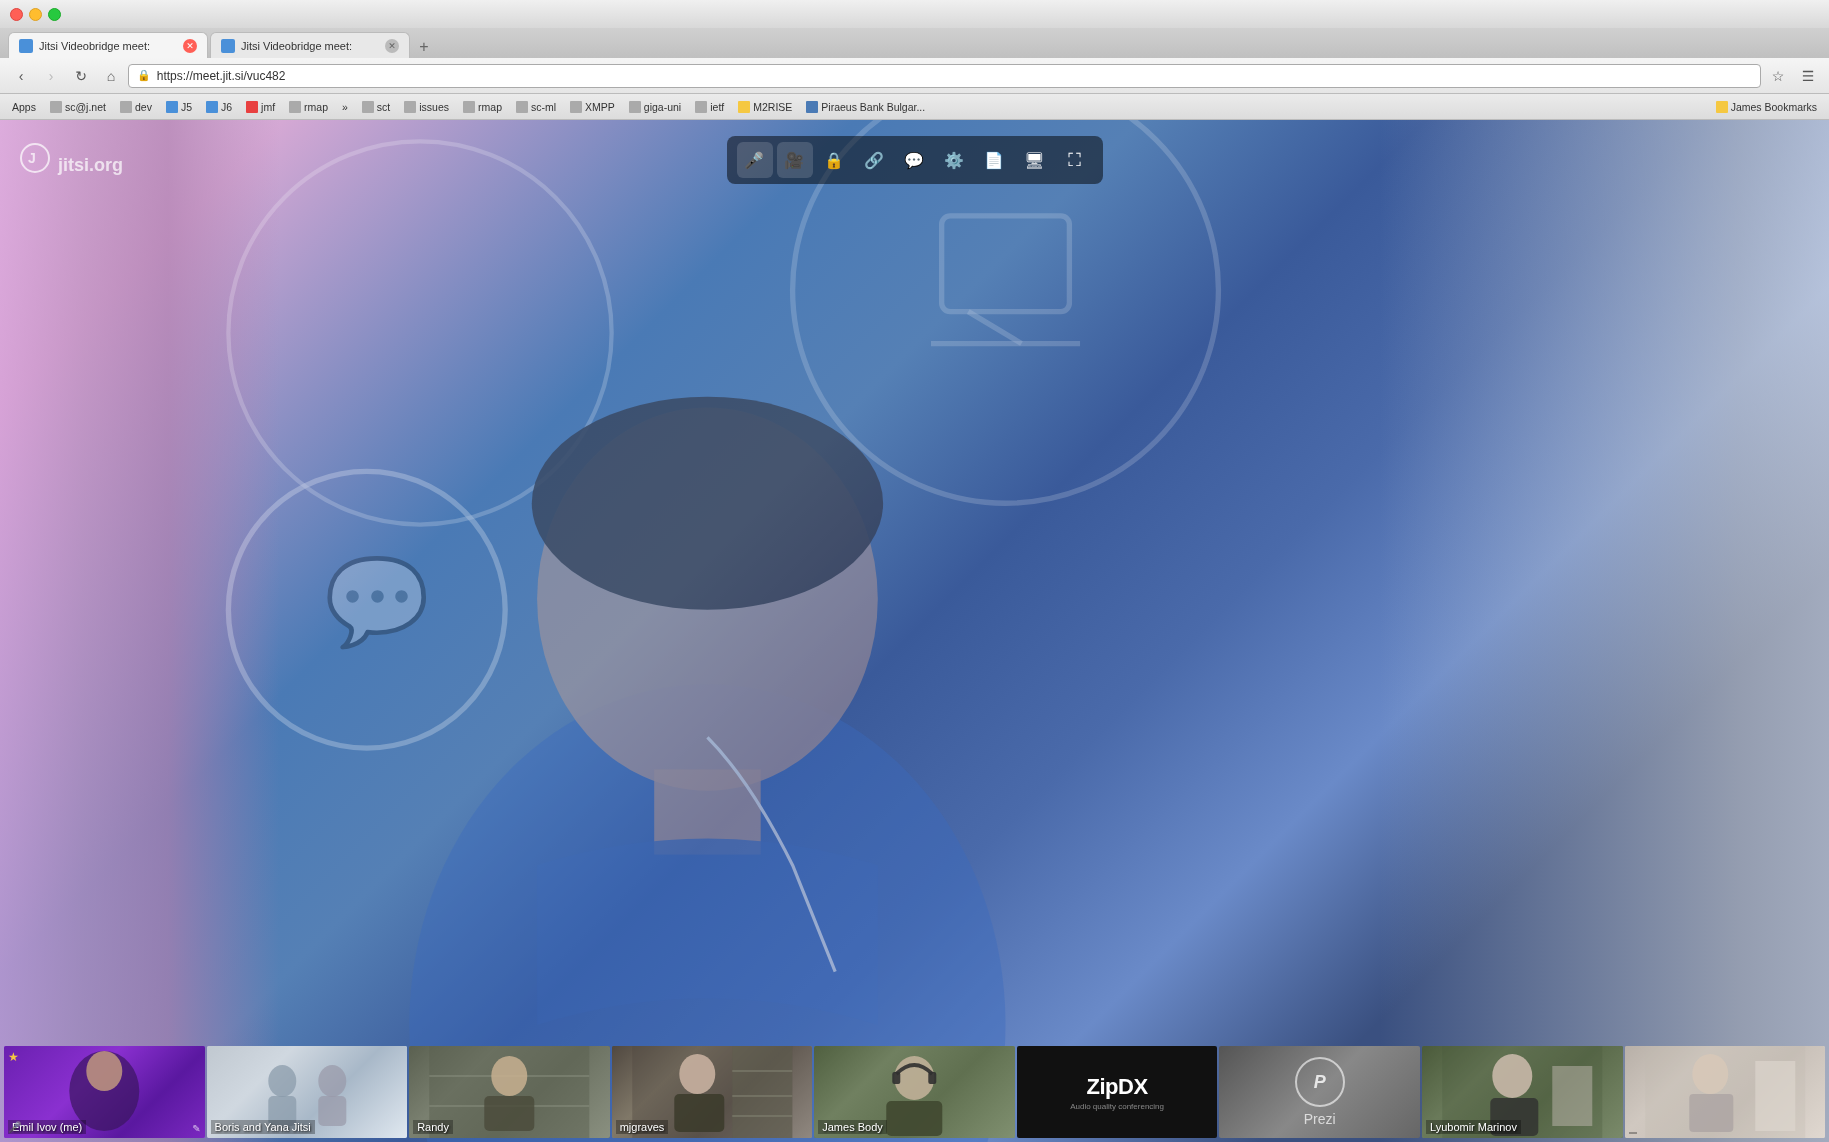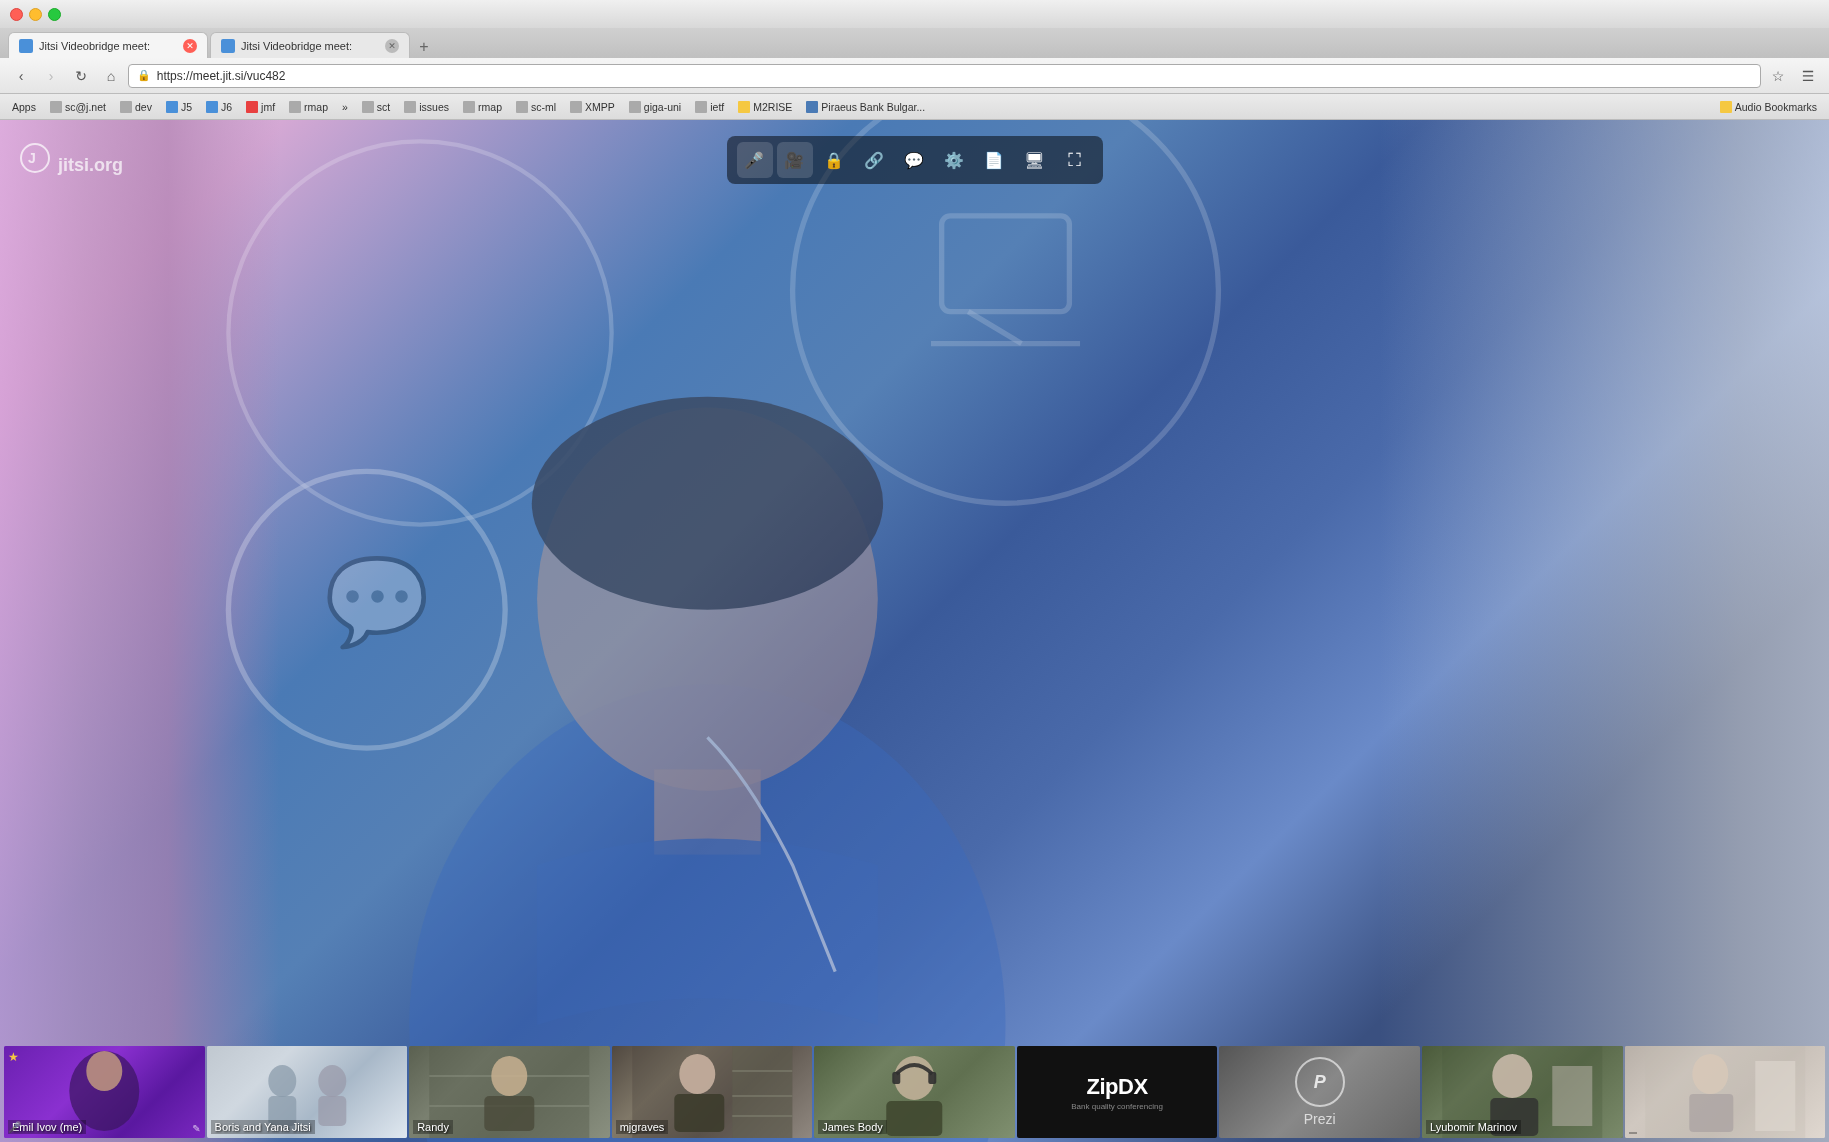--- a/index.html
+++ b/index.html
@@ -470,21 +470,21 @@
     <div class="bookmark-item">
       <div class="bookmark-icon" style="background:#f5c842;"></div>
       <span>M2RISE</span>
     </div>
     <div class="bookmark-item">
       <div class="bookmark-icon" style="background:#4a7ab5;"></div>
       <span>Piraeus Bank Bulgar...</span>
     </div>
     <div class="bookmark-item" style="margin-left:auto;">
       <div class="bookmark-icon bookmark-folder"></div>
-      <span>Audio Bookmarks</span>
+      <span>James Bookmarks</span>
     </div>
   </div>
 </div>
 
 <div class="video-area">
 
   <div class="main-video">
 
     <div class="bg-left-pink"></div>
 
@@ -631,21 +631,21 @@
 
             <rect x="52" y="55" width="56" height="35" rx="5" fill="#404830" opacity="0.9"></rect>
           </svg>
           <span class="thumbnail-label">James Body</span>
         </div>
       </div>
 
       <div class="thumbnail" style="background:#111;display:flex;align-items:center;justify-content:center;flex-direction:column;">
         <div style="text-align:center;">
           <div style="color:white;font-size:22px;font-weight:bold;font-family:Arial,sans-serif;letter-spacing:-0.5px;">ZipDX</div>
-          <div style="color:#888;font-size:8px;margin-top:2px;">Bank quality conferencing</div>
+          <div style="color:#888;font-size:8px;margin-top:2px;">Audio quality conferencing</div>
         </div>
 
       </div>
 
       <div class="thumbnail" style="background:linear-gradient(135deg,#555 0%,#888 50%,#666 100%);display:flex;align-items:center;justify-content:center;">
         <div style="display:flex;flex-direction:column;align-items:center;gap:4px;">
 
           <div style="width:50px;height:50px;border-radius:50%;border:2px solid rgba(255,255,255,0.6);display:flex;align-items:center;justify-content:center;">
             <span style="color:rgba(255,255,255,0.8);font-size:18px;font-style:italic;font-weight:bold;">P</span>
           </div>

